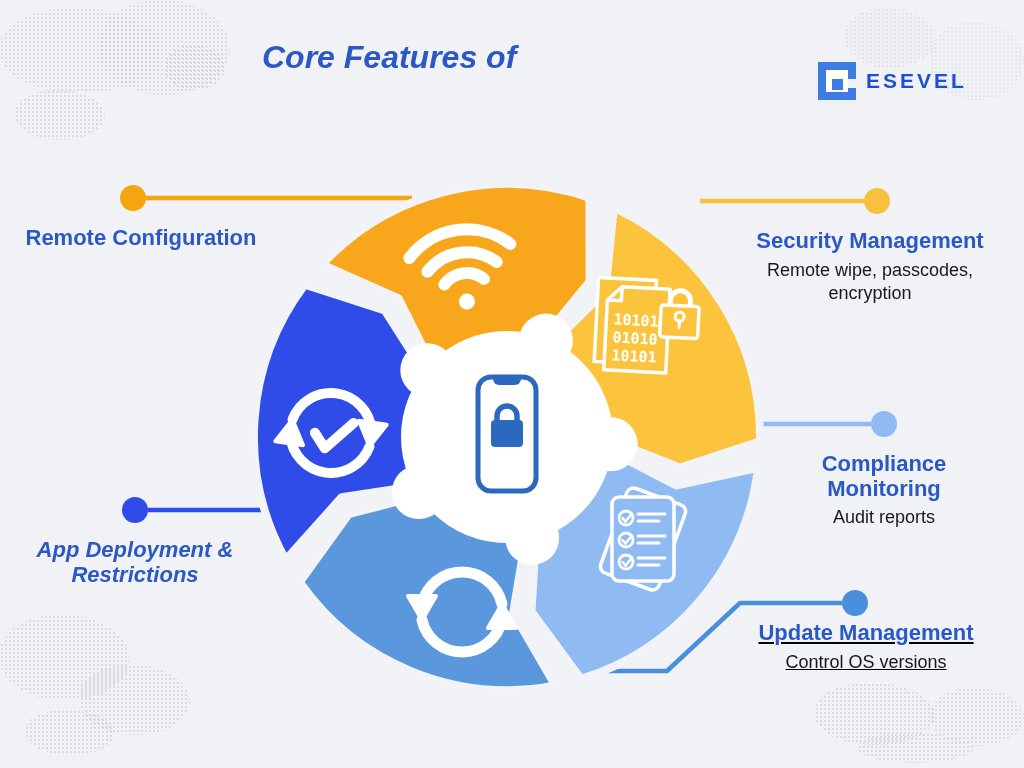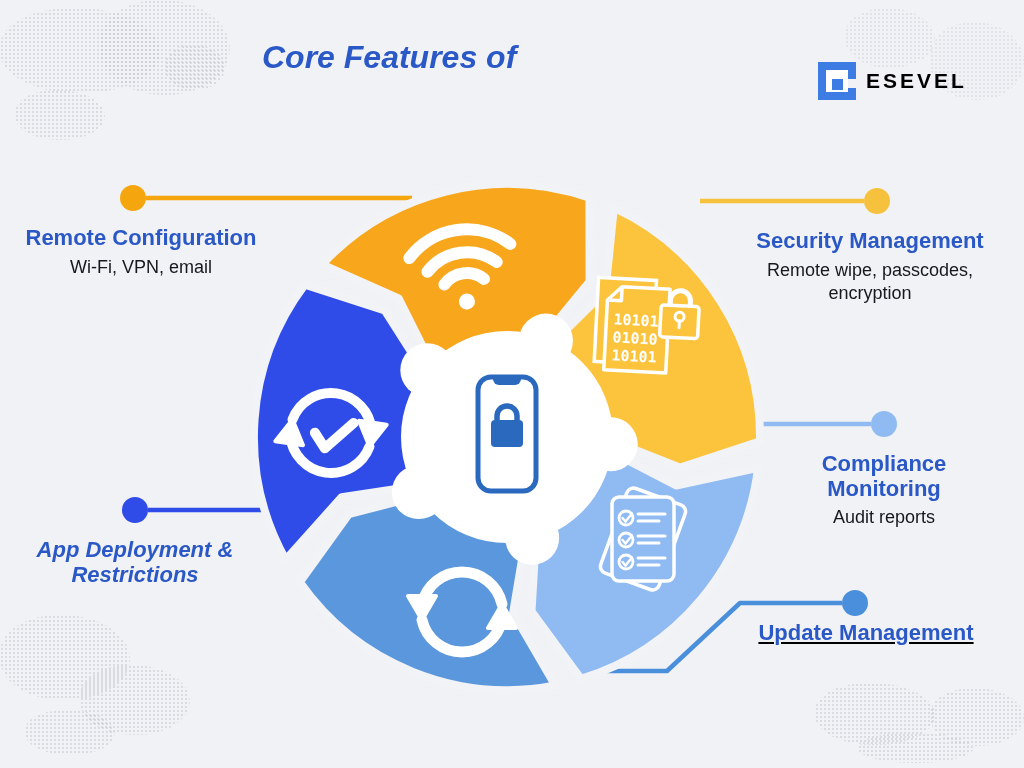--- a/index.html
+++ b/index.html
@@ -15,21 +15,21 @@
   .title{position:absolute;left:262px;top:34px;width:460px;text-align:left;
     color:#2B58C7;font-weight:bold;font-size:32px;line-height:1.45;font-style:italic;}
 
   
   .logo{position:absolute;left:818px;top:62px;height:40px;}
   .logo-mark{position:absolute;left:0;top:0;width:38px;height:38px;box-sizing:border-box;
     border:8px solid #3D7CE3;background:#fff;}
   .logo-mark .inner{position:absolute;width:11px;height:11px;background:#3D7CE3;left:6px;top:9px;}
   .logo-mark .notch{position:absolute;right:-8px;top:9px;width:8px;height:9px;background:#F1F2F5;}
   .logo-text{position:absolute;left:48px;top:7px;font-size:21px;font-weight:600;
-    letter-spacing:3px;color:#000000;white-space:nowrap;}
+    letter-spacing:3px;color:#1d4ed8;white-space:nowrap;}
 
   
   .label{position:absolute;text-align:center;}
   .label .hd{color:#2B58C7;font-weight:bold;font-size:22px;line-height:1.12;text-align:center;}
   .label .sub{color:#17171F;font-size:18px;line-height:1.3;margin-top:5px;}
   #label-0{left:5px;  top:226px;width:272px;}
   #label-1{left:732px;top:229px;width:276px;}
   #label-2{left:784px;top:452px;width:200px;}
   #label-3{left:716px;top:621px;width:300px;text-decoration:underline;}
   #label-4{left:11px; top:538px;width:248px;font-style:italic;}
@@ -161,29 +161,29 @@
       <path class="sw" stroke-width="10" d="M-40,-8 A41,41 0 0 1 40,-8"></path>
       <path class="sw" stroke-width="10" d="M40,8 A41,41 0 0 1 -40,8"></path>
       <path d="M26,-16 H54 L40,8 Z" fill="#fff" stroke="#fff" stroke-width="4" stroke-linejoin="round"></path>
       <path d="M-26,16 H-54 L-40,-8 Z" fill="#fff" stroke="#fff" stroke-width="4" stroke-linejoin="round"></path>
       <path class="sw" stroke-width="10" d="M-16,2 L-4,16 L21,-13"></path>
     </g>
   </svg>
 
   <div class="label" id="label-0">
     <div class="hd">Remote Configuration</div>
-    <div class="sub">Wi-Fi, VPN, email</div>
   </div>
   <div class="label" id="label-2">
     <div class="hd">Compliance Monitoring</div>
     <div class="sub">Audit reports</div>
   </div>
   <div class="label" id="label-1">
     <div class="hd">Security Management</div>
     <div class="sub">Remote wipe, passcodes, encryption</div>
   </div>
   <div class="label" id="label-3">
     <div class="hd">Update Management</div>
+    <div class="sub">Control OS versions</div>
   </div>
   <div class="label" id="label-4">
     <div class="hd">App Deployment &amp; Restrictions</div>
   </div>
 </div>
 
 </body></html>

